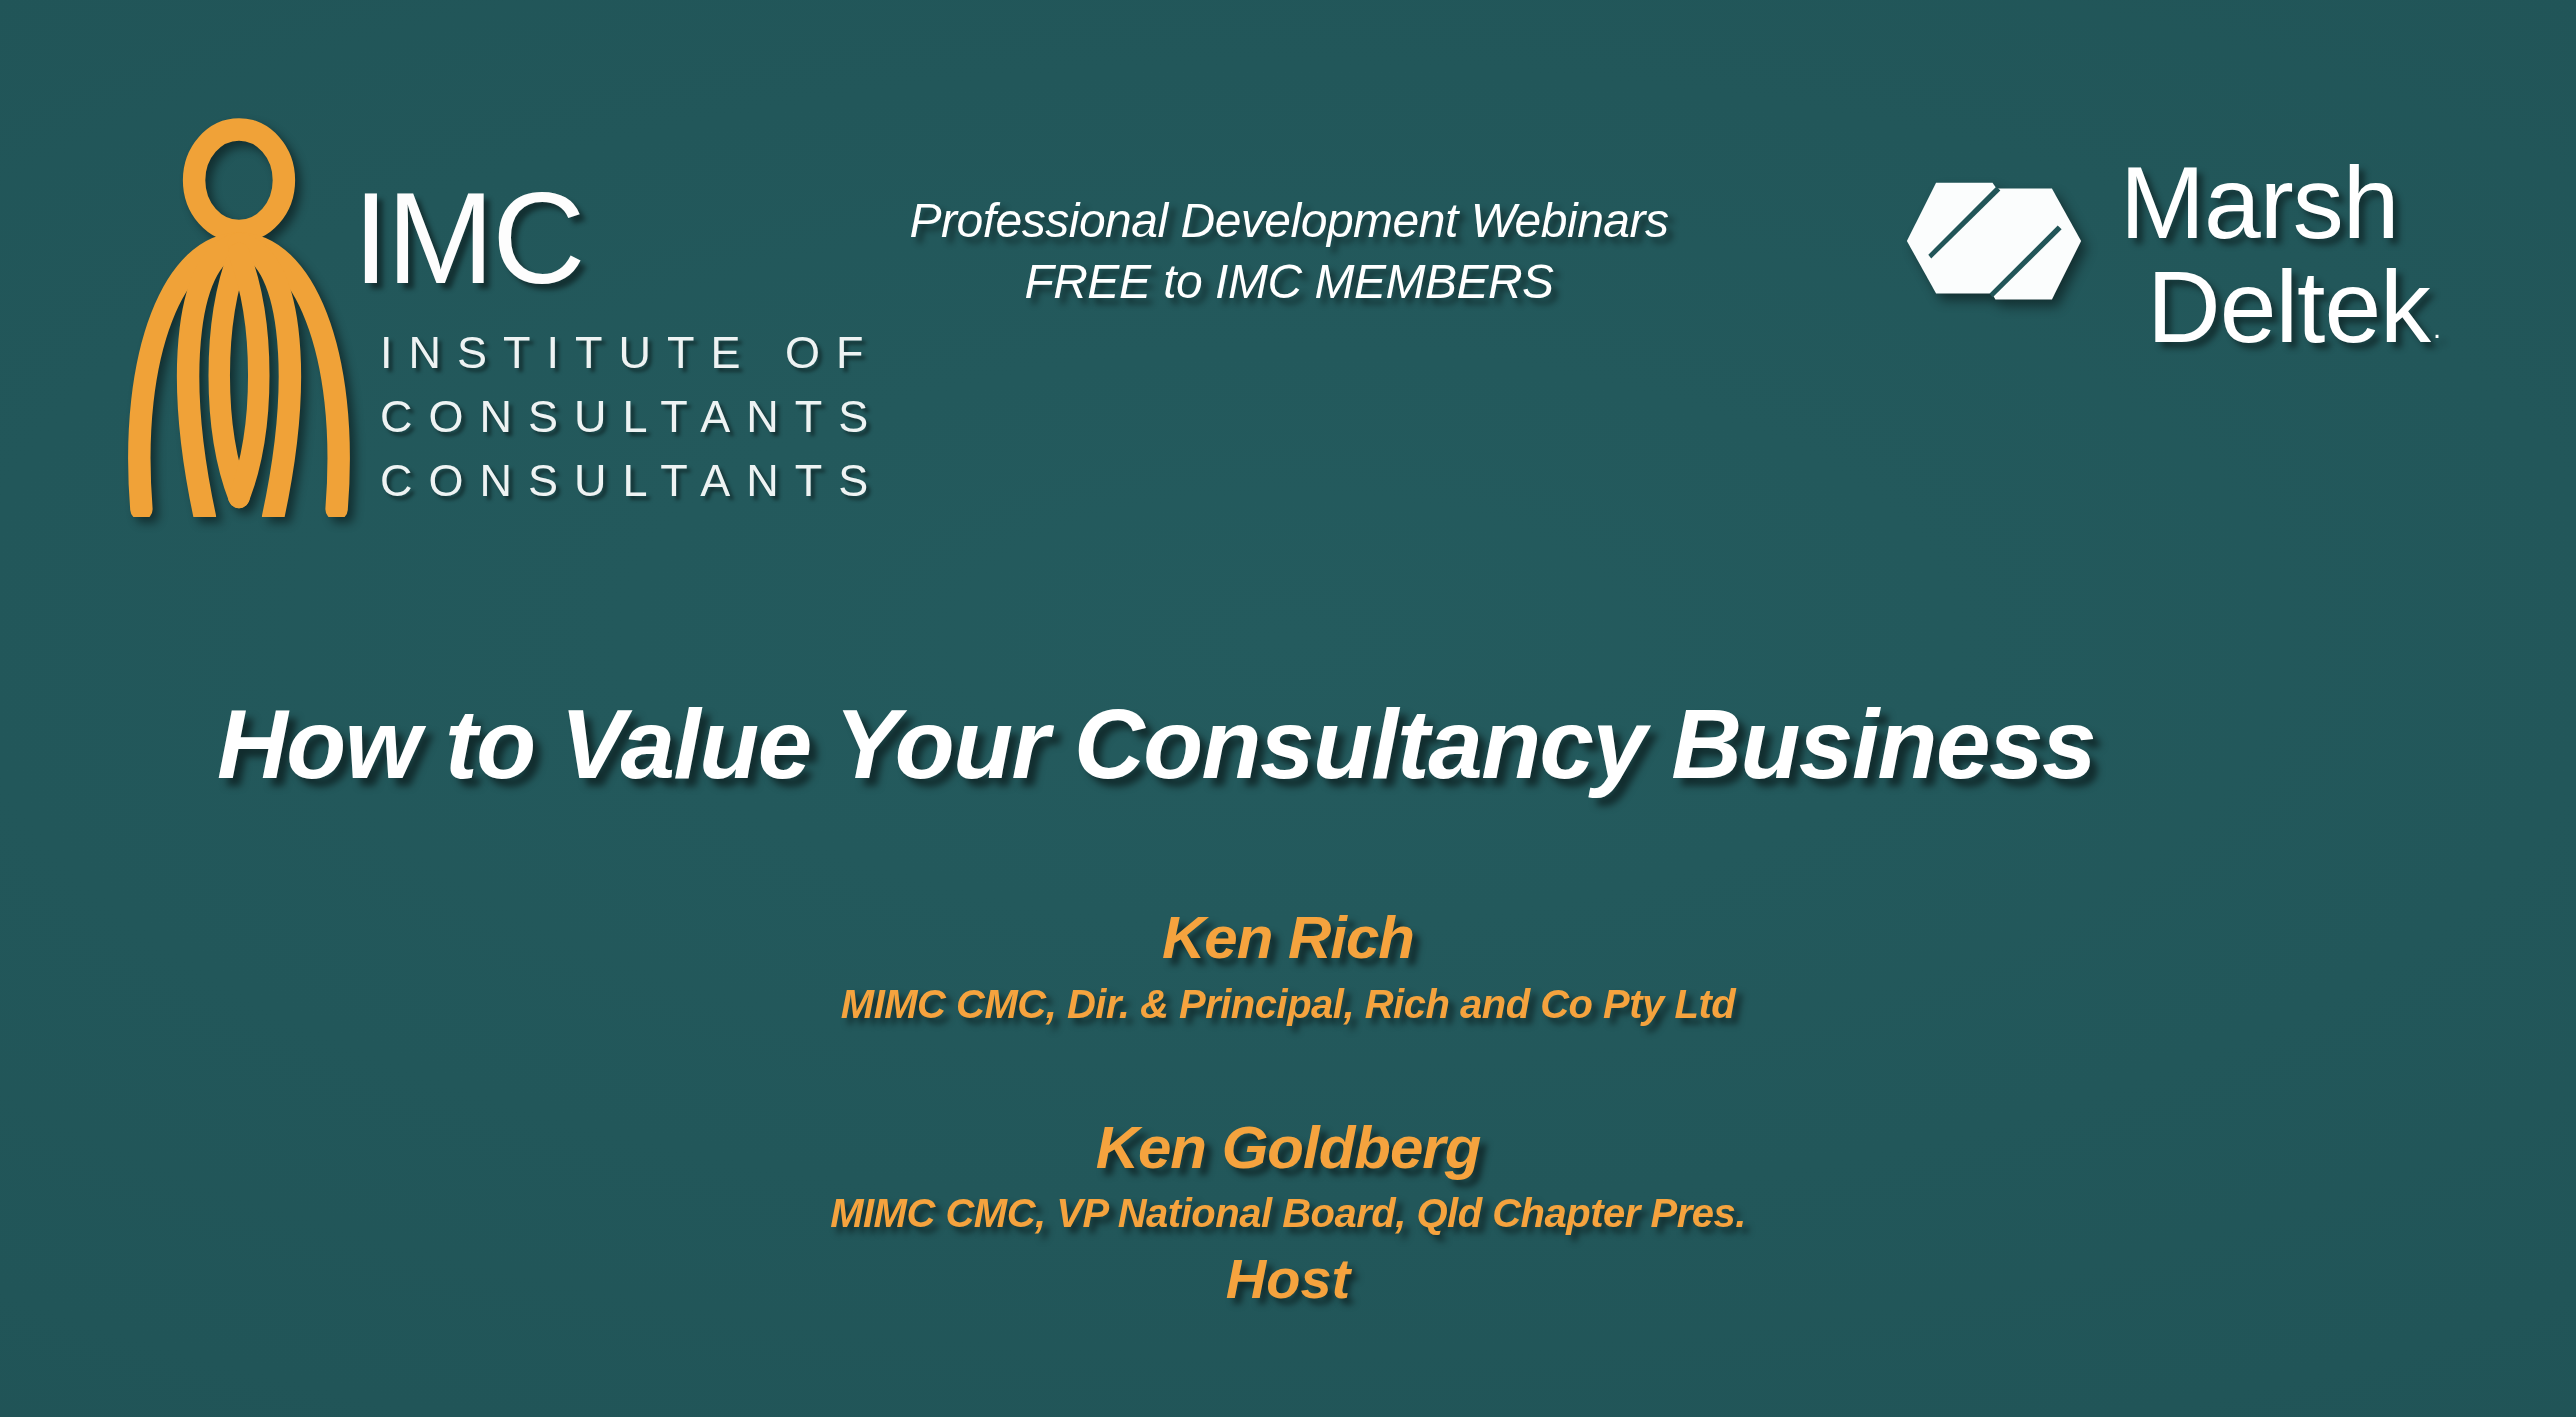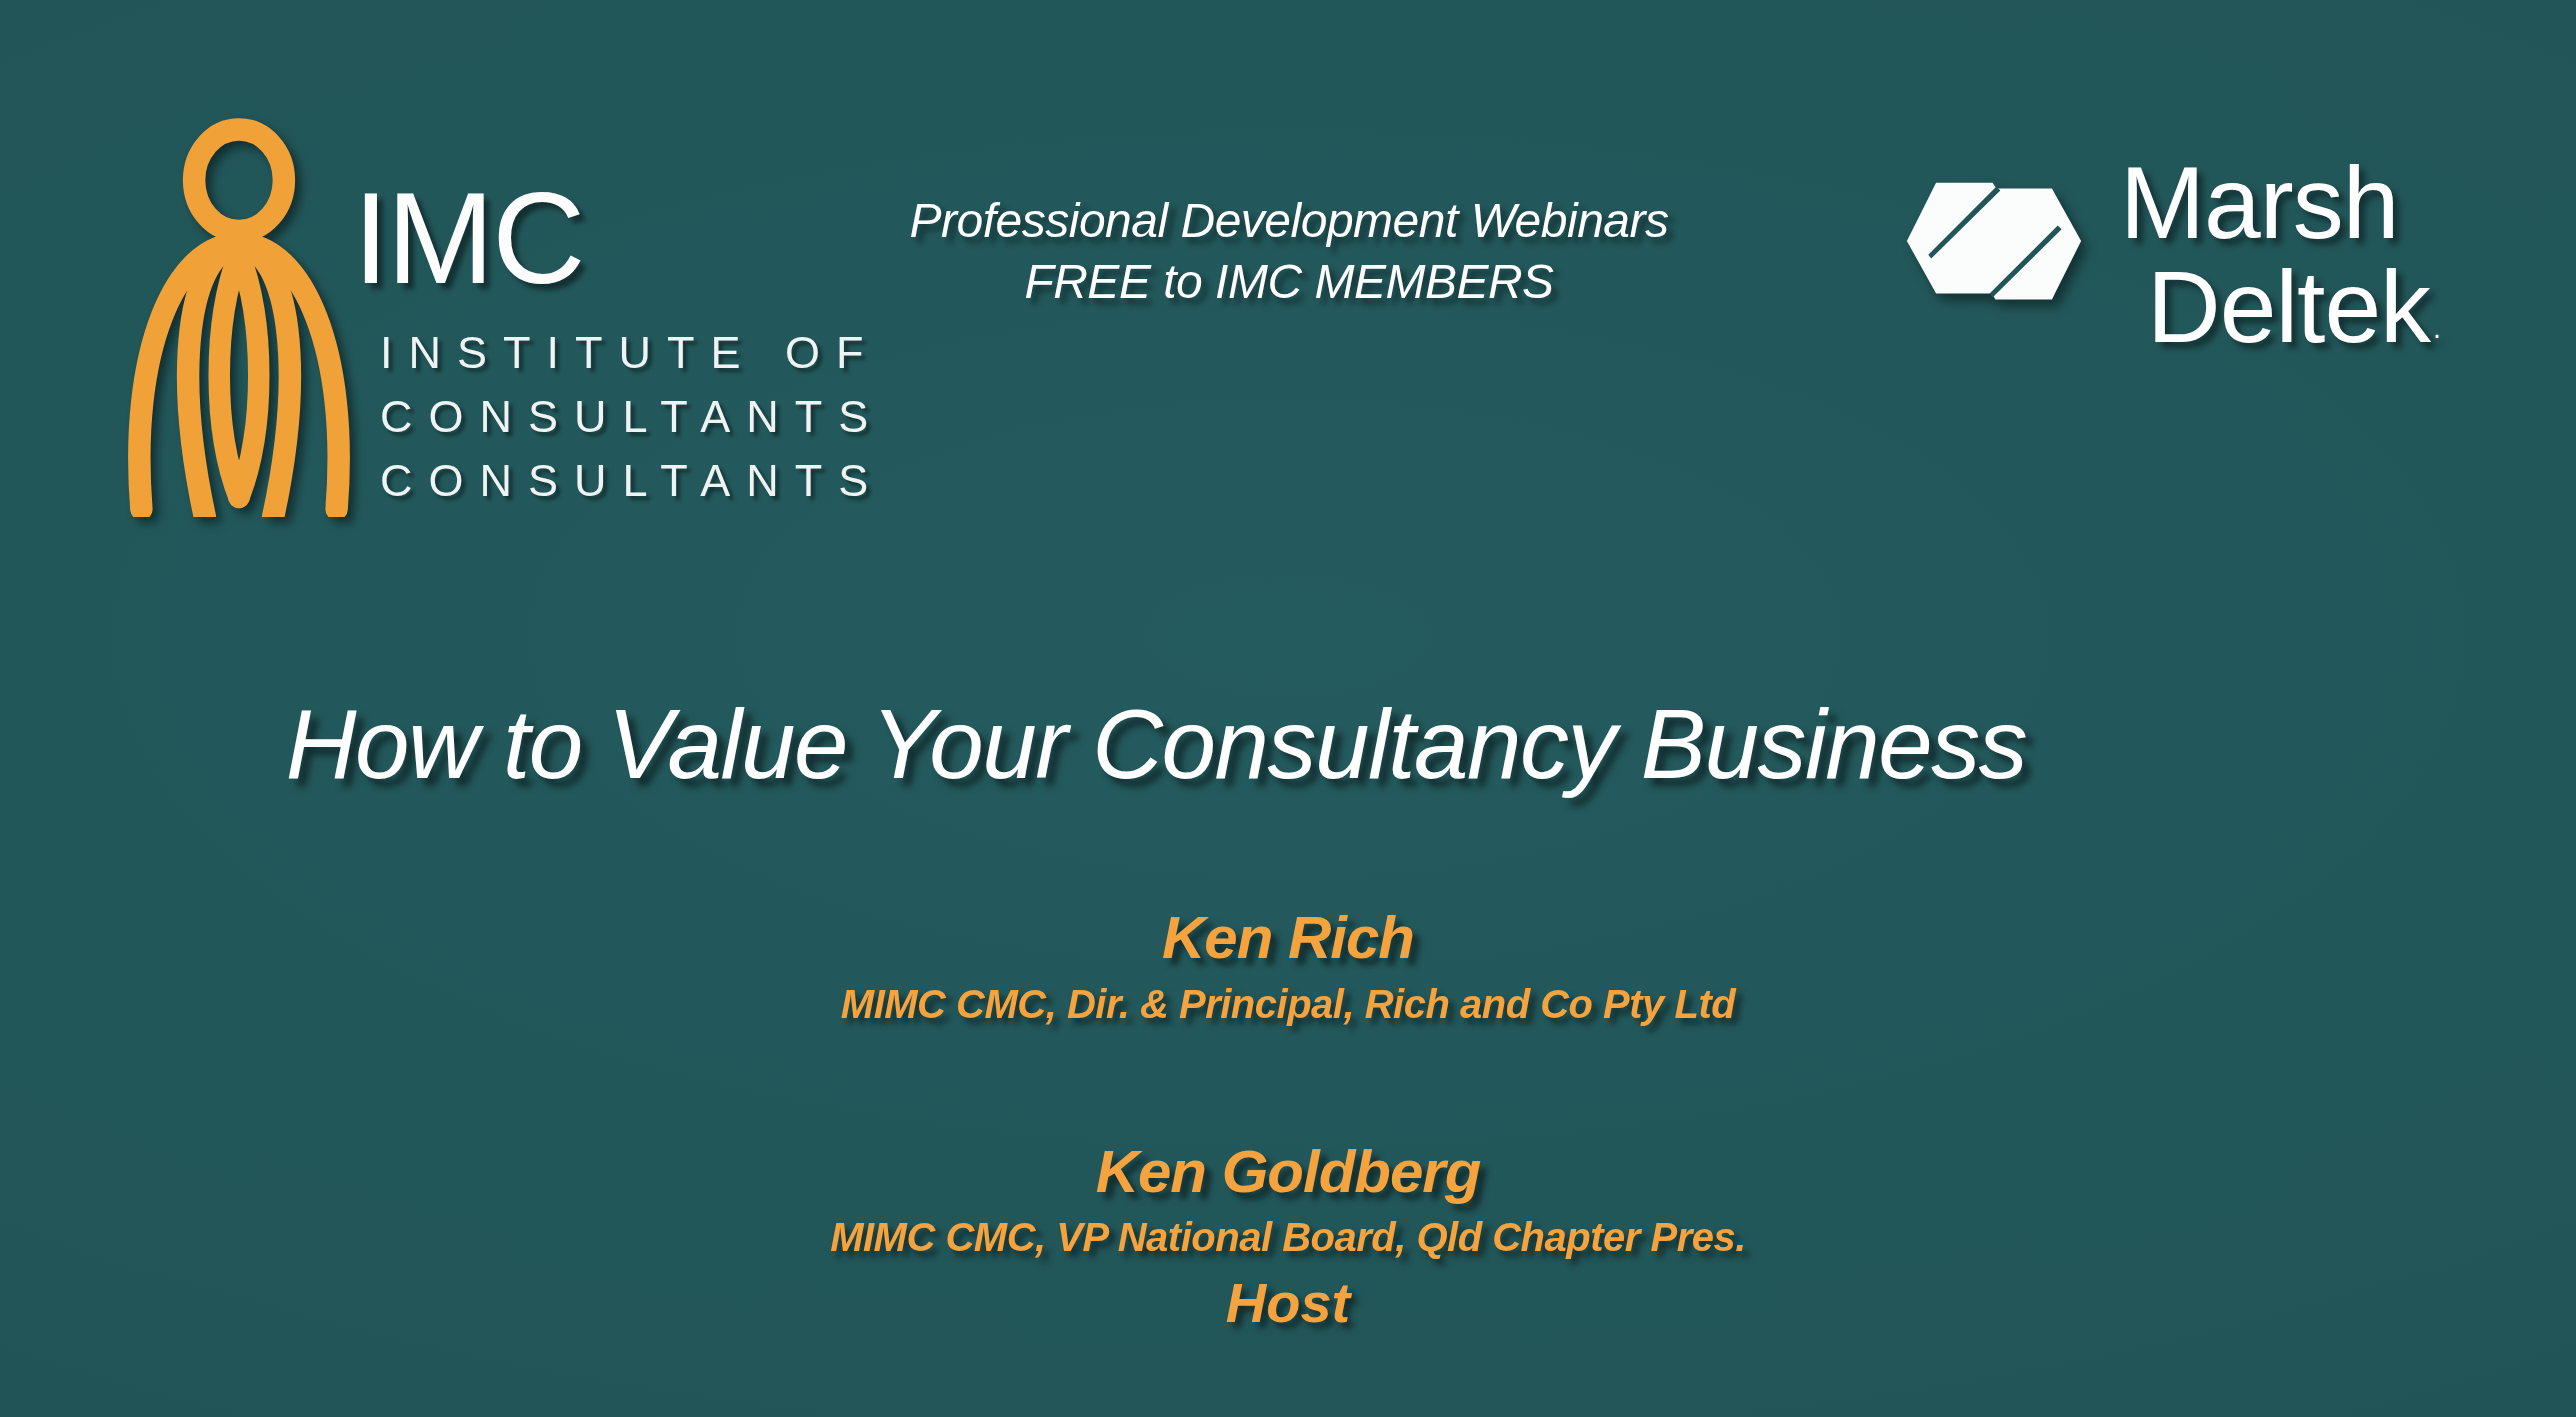--- a/index.html
+++ b/index.html
@@ -153,21 +153,21 @@
   }
 
   
   #main-title {
     position: absolute;
     left: 0;
     top: 688px;
     width: 2312px;
     text-align: center;
     font-size: 98px;
-    font-weight: normal;
+    font-weight: bold;
     font-style: italic;
     color: #ffffff;
     letter-spacing: -1.5px;
     text-shadow: 7.8px 7.8px 7.8px rgba(0,0,0,0.5);
     white-space: nowrap;
   }
 
   
   #speakers {
     position: absolute;
@@ -175,21 +175,21 @@
     top: 908px;
     width: 2576px;
   }
 
   .speaker-block {
     width: 100%;
     text-align: center;
   }
 
   #speaker-block-2 {
-    margin-top: 118px;
+    margin-top: 94px;
   }
 
   .speaker-name {
     font-size: 60px;
     font-weight: bold;
     font-style: italic;
     color: #f5a33e;
     letter-spacing: -1px;
     line-height: 1.0;
     text-shadow: 6.8px 6.8px 6.8px rgba(0,0,0,0.5);

